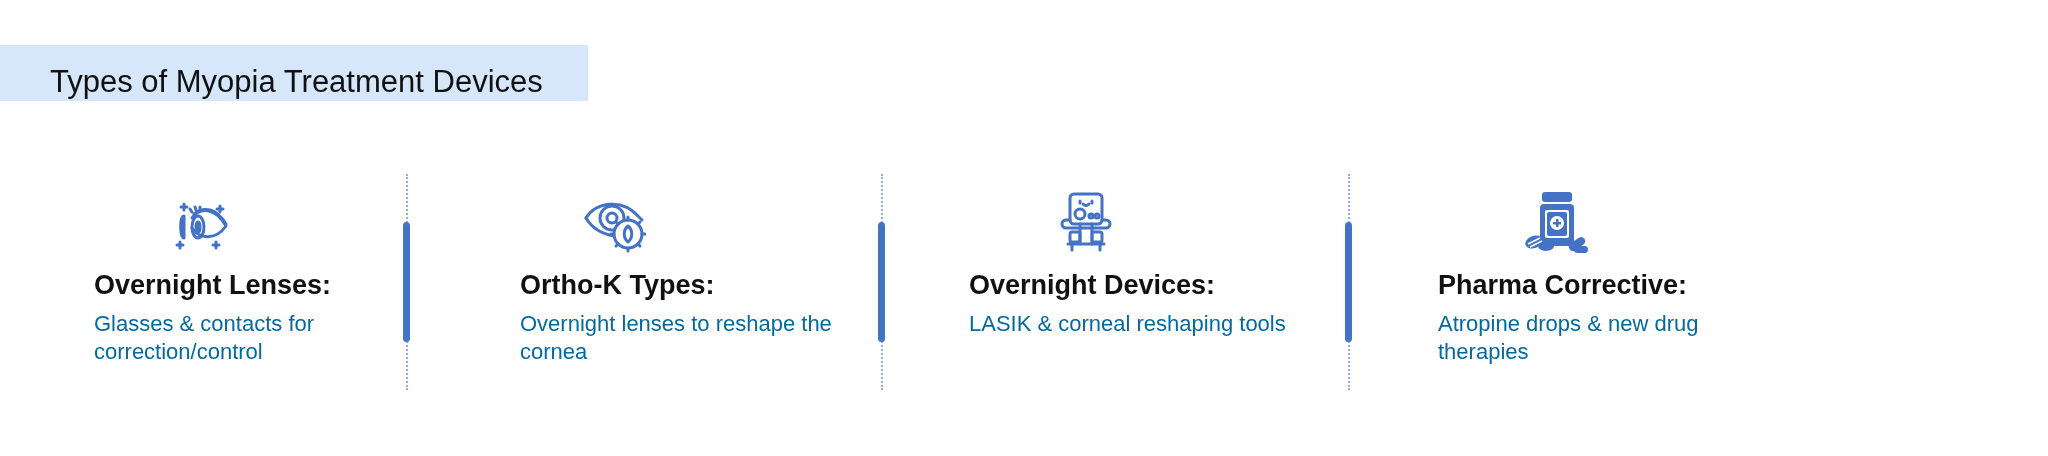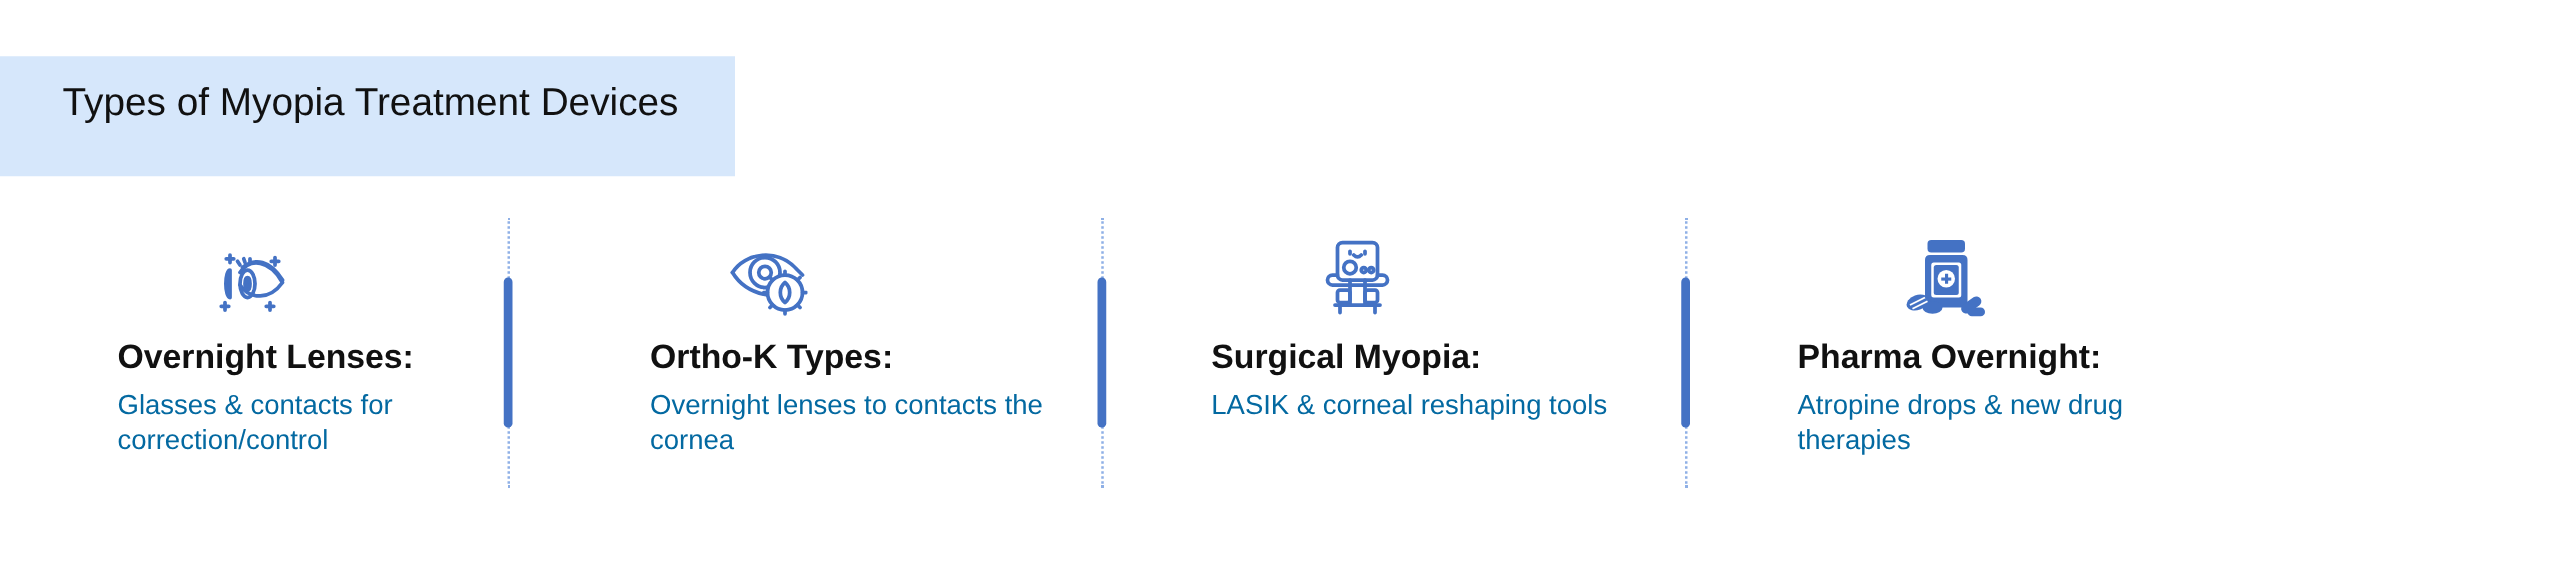--- a/index.html
+++ b/index.html
@@ -1,21 +1,21 @@
 <!DOCTYPE html>
 <html><head>
   <meta charset="utf-8">
   <style>
     html, body { margin: 0; padding: 0; background: #ffffff; }
     body {
       width: 2048px; height: 456px; position: relative; overflow: hidden;
       font-family: "Liberation Sans", "DejaVu Sans", sans-serif; color: #111111;
     }
     .banner {
-      position: absolute; left: 0; top: 45px; width: 588px; height: 96px;
+      position: absolute; left: 0; top: 45px; width: 588px; height: 56px;
       background: #D6E7FB;
     }
     .banner-title {
       position: absolute; left: 50px; top: 17px;
       font-size: 31px; line-height: 40px; color: #111111; white-space: nowrap;
     }
     .col { position: absolute; top: 190px; }
     .icon {
       position: absolute; width: 64px; height: 64px;
     }
@@ -77,21 +77,21 @@
       <path d="M4 28 c10 -16 36 -20 52 -2 l4 4"></path>
       <path d="M4 28 c6 10 16 16 28 18"></path>
       <circle cx="30" cy="28" r="12"></circle>
       <circle cx="30" cy="28" r="5"></circle>
       <circle cx="46" cy="44" r="14" fill="#ffffff"></circle>
       <path d="M46 36 c-5 4 -5 12 0 16 c5 -4 5 -12 0 -16 z"></path>
       <path d="M46 30 v-3 M46 58 v3 M32 44 h-3 M60 44 h3 M36 34 l-2 -2 M56 54 l2 2 M56 34 l2 -2 M36 54 l-2 2"></path>
     </svg>
   </div>
   <div class="col-heading">Ortho-K Types:</div>
-  <div class="col-desc">Overnight lenses to contacts the cornea</div>
+  <div class="col-desc">Overnight lenses to reshape the cornea</div>
 </div>
 
 <div class="divider" style="left:877px;">
   <div class="dots"></div>
   <div class="bar"></div>
 </div>
 
 <div class="col" style="left:969px;">
   <div class="icon" style="left:85px; top:0;">
     <svg viewBox="0 0 64 64" fill="none" stroke="#4472C4" stroke-width="3" stroke-linecap="round" stroke-linejoin="round">
@@ -100,21 +100,21 @@
       <circle cx="26" cy="24" r="5"></circle>
       <circle cx="37" cy="26" r="2"></circle>
       <circle cx="43" cy="26" r="2"></circle>
       <path d="M16 30 h-4 a4 4 0 0 0 0 8 h40 a4 4 0 0 0 0 -8 h-4"></path>
       <path d="M26 34 v20 M38 34 v20"></path>
       <rect x="16" y="42" width="10" height="10" rx="2"></rect>
       <rect x="38" y="42" width="10" height="10" rx="2"></rect>
       <path d="M14 54 h36 M18 54 v6 M46 54 v6"></path>
     </svg>
   </div>
-  <div class="col-heading">Surgical Myopia:</div>
+  <div class="col-heading">Overnight Devices:</div>
   <div class="col-desc">LASIK &amp; corneal reshaping tools</div>
 </div>
 
 <div class="divider" style="left:1344px;">
   <div class="dots"></div>
   <div class="bar"></div>
 </div>
 
 <div class="col" style="left:1438px;">
   <div class="icon" style="left:86px; top:0;">
@@ -127,15 +127,15 @@
       <rect x="32" y="29" width="2.5" height="8" fill="#4472C4"></rect>
       <rect x="29" y="32" width="8" height="2.5" fill="#4472C4"></rect>
       <ellipse cx="10" cy="52" rx="9" ry="6" transform="rotate(-20 10 52)"></ellipse>
       <ellipse cx="22" cy="56" rx="8" ry="5"></ellipse>
       <rect x="44" y="50" width="18" height="8" rx="4" transform="rotate(-35 53 54)"></rect>
       <rect x="50" y="56" width="14" height="7" rx="3.5"></rect>
       <path d="M4 54 l12 -6" stroke="#ffffff" stroke-width="1.5"></path>
       <path d="M6 57 l12 -6" stroke="#ffffff" stroke-width="1.5"></path>
     </svg>
   </div>
-  <div class="col-heading">Pharma Overnight:</div>
+  <div class="col-heading">Pharma Corrective:</div>
   <div class="col-desc">Atropine drops &amp; new drug therapies</div>
 </div>
 
 </body></html>

